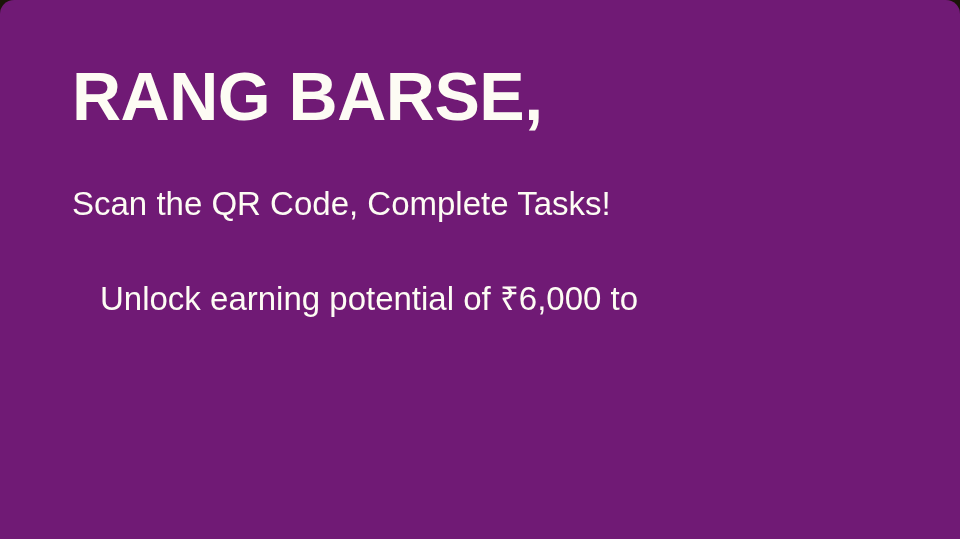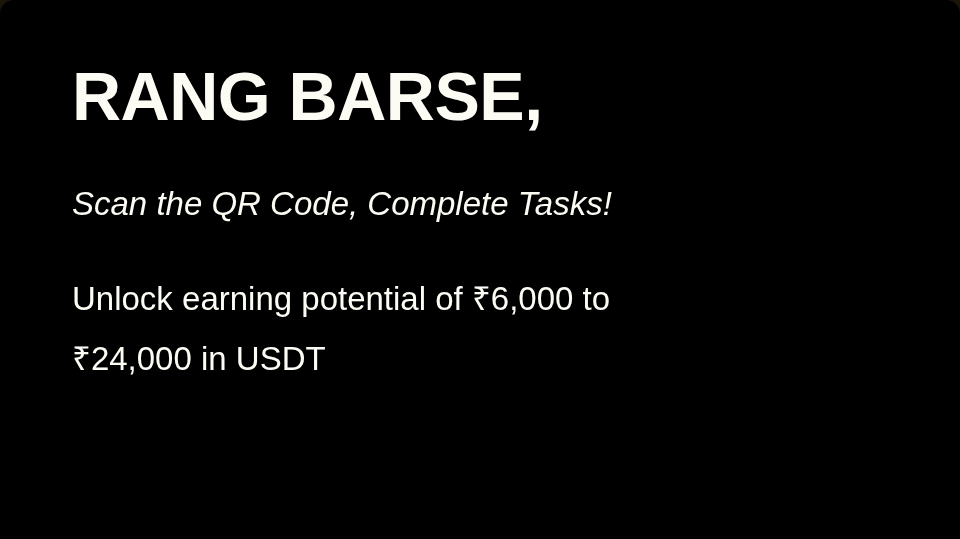--- a/index.html
+++ b/index.html
@@ -70,34 +70,34 @@
     font-size: 33px;
     font-weight: 400;
     line-height: 60px;
     color: #fdfcf4;
     max-width: 700px;
   }
 
   .body-line {
     display: block;
     white-space: nowrap;
+    margin-left: 28px;
   }
 </style>
 </head>
 <body style="background: rgb(26, 21, 8);">
 
-<div id="promo-banner" style="background-color: #000000;">
+<div id="promo-banner" style="background-color: #701a75;">
 
   <div class="copy-block">
 
     <h1 class="headline" style="color: rgb(253, 252, 244);">
       <span class="headline-line">RANG BARSE,</span>
     </h1>
 
-    <p class="subtitle" style="color: rgb(253, 252, 244); font-style: italic;">Scan the QR Code, Complete Tasks!</p>
+    <p class="subtitle" style="color: rgb(253, 252, 244);">Scan the QR Code, Complete Tasks!</p>
 
     <p class="body-copy" style="color: rgb(253, 252, 244);">
       <span class="body-line">Unlock earning potential of ₹6,000 to</span>
-      <span class="body-line">₹24,000 in USDT</span>
     </p>
 
   </div>
 </div>
 
 </body></html>

